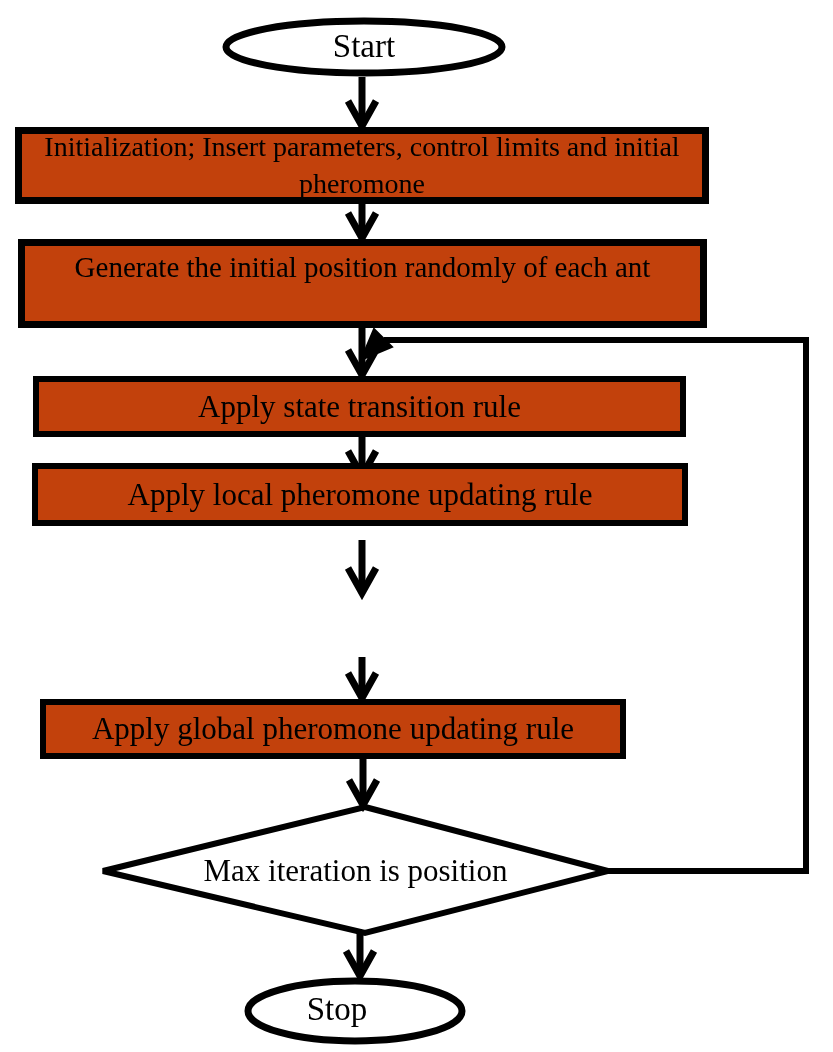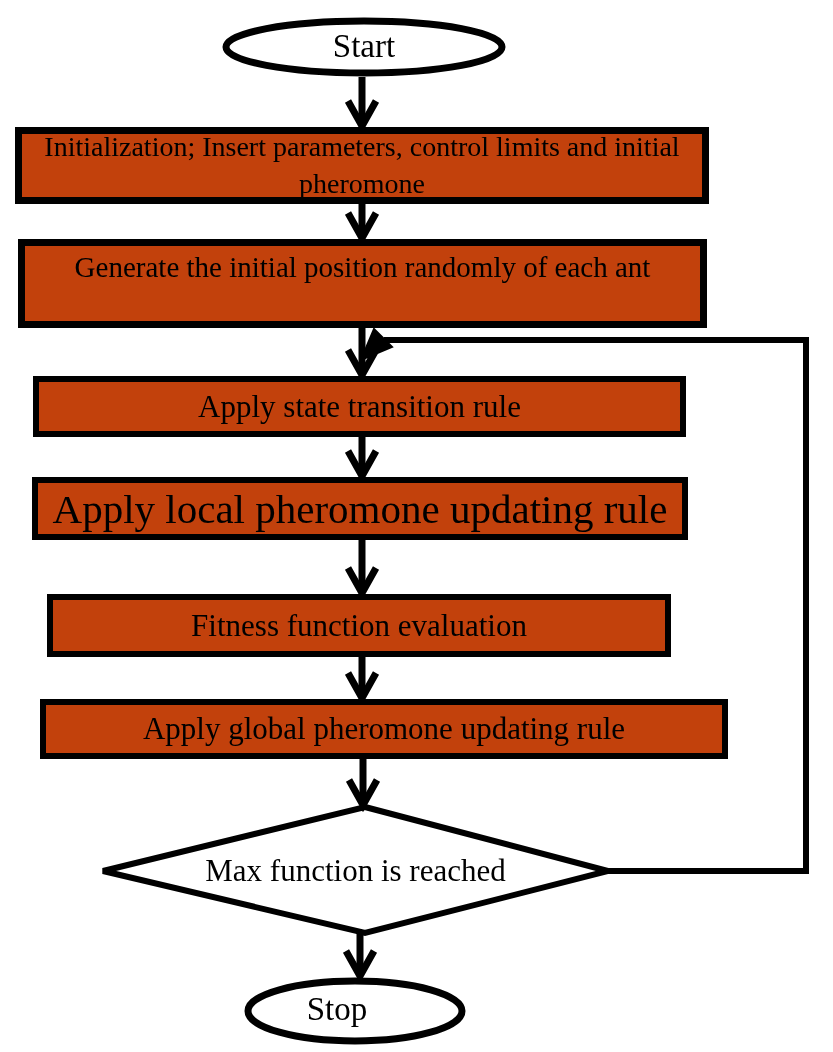--- a/index.html
+++ b/index.html
@@ -52,23 +52,23 @@
   .box-1 {
     left: 15px; top: 127px; width: 694px; height: 77px;
     font-size: 28px; line-height: 1.3; padding: 0 10px;
   }
   .box-2 {
     left: 18px; top: 239px; width: 689px; height: 89px;
     font-size: 29px;
     align-items: flex-start; padding-top: 5px;
   }
   .box-3 { left: 33px; top: 376px; width: 653px; height: 61px; font-size: 31px; }
-  .box-4 { left: 32px; top: 477px; width: 656px; height: 63px; font-size: 41px; }
+  .box-4 { left: 32px; top: 463px; width: 656px; height: 63px; font-size: 31px; }
   .box-5 { left: 47px; top: 594px; width: 624px; height: 63px; font-size: 31px; }
-  .box-6 { left: 40px; top: 699px; width: 688px; height: 60px; font-size: 31px; }
+  .box-6 { left: 40px; top: 699px; width: 586px; height: 60px; font-size: 31px; }
   .start-label { left: 223px; top: 20px; width: 282px; height: 54px; }
   .stop-label  { left: 227px; top: 978px; width: 220px; height: 64px; }
   .diamond-label { left: 103px; top: 841px; width: 505px; height: 60px; }
   svg .shape-stroke {
     stroke: #000000;
     fill: none;
   }
 </style>
 </head>
 <body>
@@ -138,27 +138,24 @@
   </div>
 
   <div class="process-box box-2">
     <span>Generate the initial position randomly of each ant</span>
   </div>
 
   <div class="process-box box-4 thin-border">
     <span>Apply local pheromone updating rule</span>
   </div>
 
-  <div class="process-box box-5 thin-border">
-    <span>Fitness function evaluation</span>
-  </div>
 
   <div class="process-box box-6 thin-border">
     <span>Apply global pheromone updating rule</span>
   </div>
 
   <div class="node-label terminator-label start-label">Start</div>
 
-  <div class="node-label decision-label diamond-label">Max function is reached</div>
+  <div class="node-label decision-label diamond-label">Max iteration is position</div>
 
   <div class="node-label terminator-label stop-label">Stop</div>
 
 </div>
 
 </body></html>

